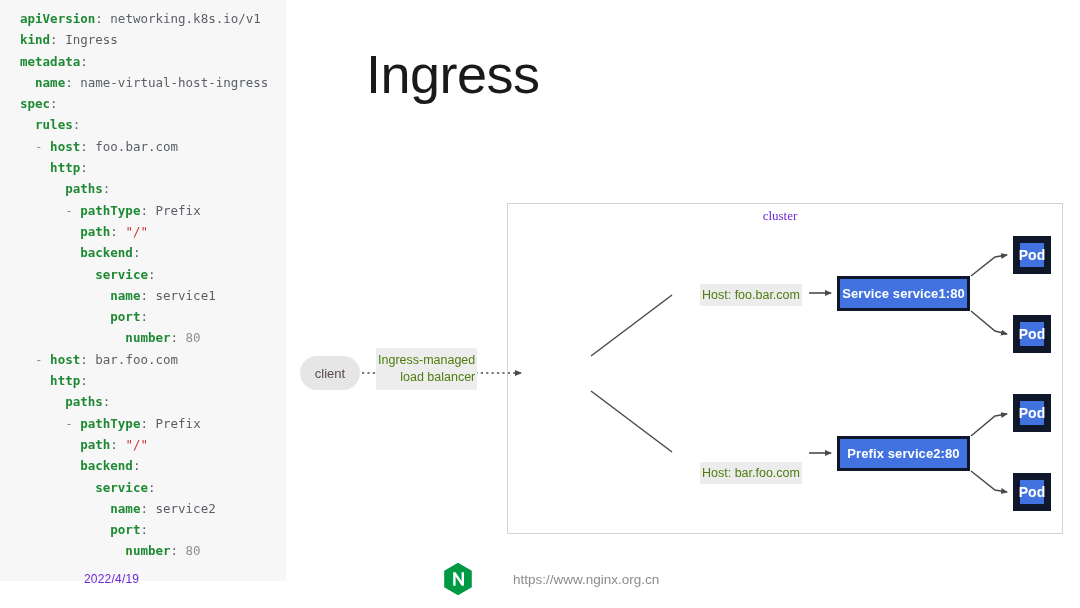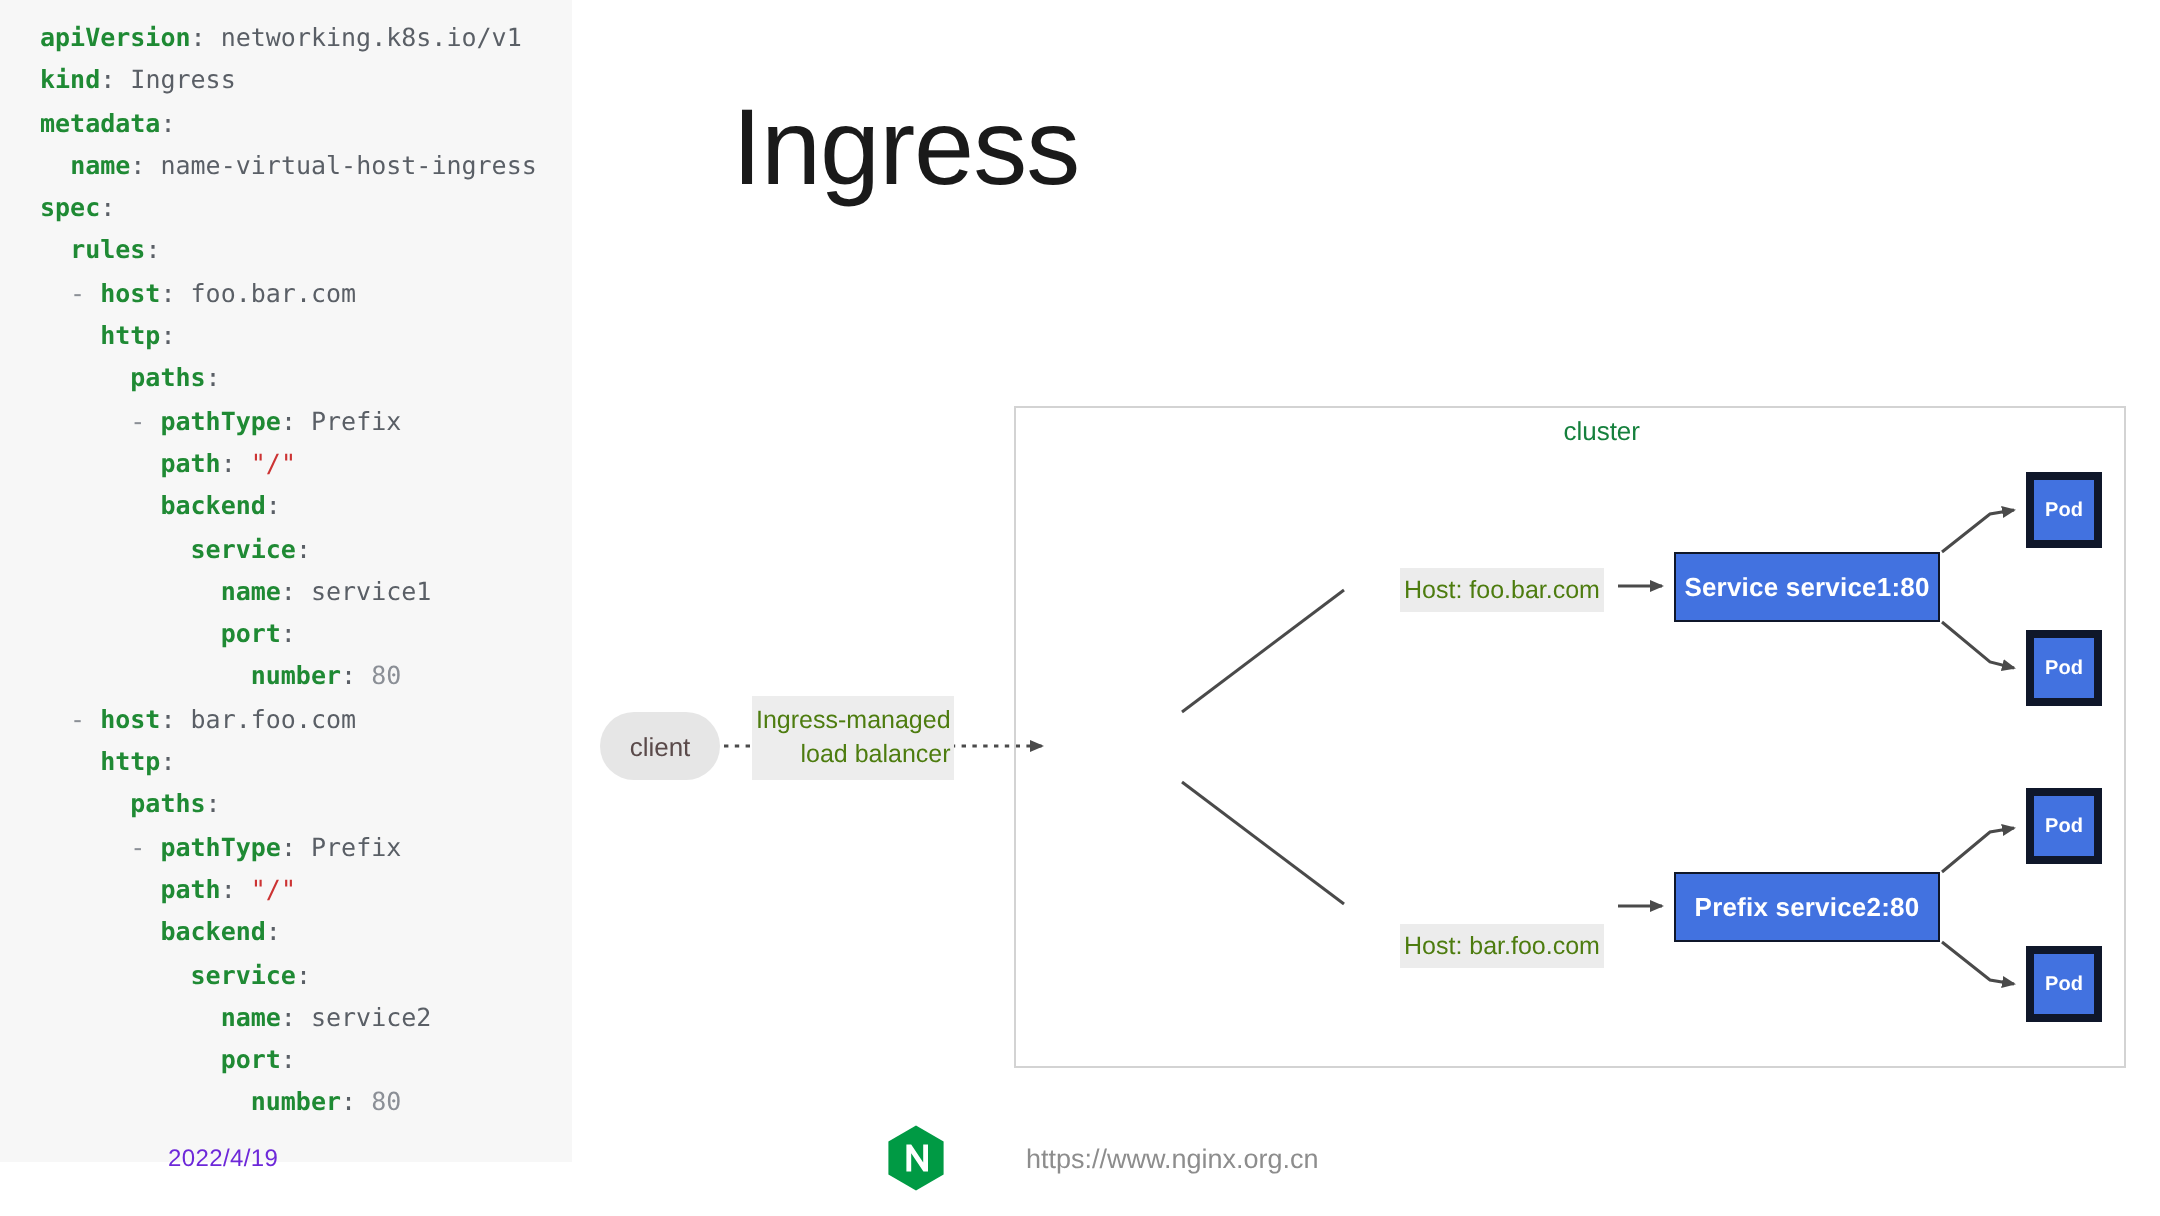--- a/index.html
+++ b/index.html
@@ -78,52 +78,52 @@
   .node {
     position: absolute;
     box-sizing: border-box;
     display: flex;
     align-items: center;
     justify-content: center;
     font-family: "Liberation Sans", sans-serif;
   }
   .blue-box {
     background: #4272e0;
-    border: 1px solid #0f172a;
+    border: 3px solid #0f172a;
     color: #ffffff;
     font-weight: bold;
     font-size: 13px;
     letter-spacing: 0.1px;
   }
   .pod-box {
     background: #4272e0;
-    border: 4px solid #0f172a;
+    border: 7px solid #0f172a;
     color: #ffffff;
     font-weight: bold;
-    font-size: 10px;
+    font-size: 14px;
   }
   #cluster-box {
     position: absolute;
     left: 217px;
     top: 13px;
     width: 556px;
     height: 331px;
     border: 1px solid #d3d3d3;
     background: transparent;
     box-sizing: border-box;
   }
   #cluster-label {
     position: absolute;
     left: 450px;
     top: 18px;
     width: 80px;
-    text-align: right;
+    text-align: center;
     font-size: 13px;
-    color: #15803d;
-    font-family: Liberation Sans, sans-serif;
+    color: #6d28d9;
+    font-family: Liberation Serif, serif;
   }
   #client-node {
     left: 10px;
     top: 166px;
     width: 60px;
     height: 34px;
     border-radius: 17px;
     background: #e6e6e6;
     color: #5a4a4a;
     font-size: 13px;

